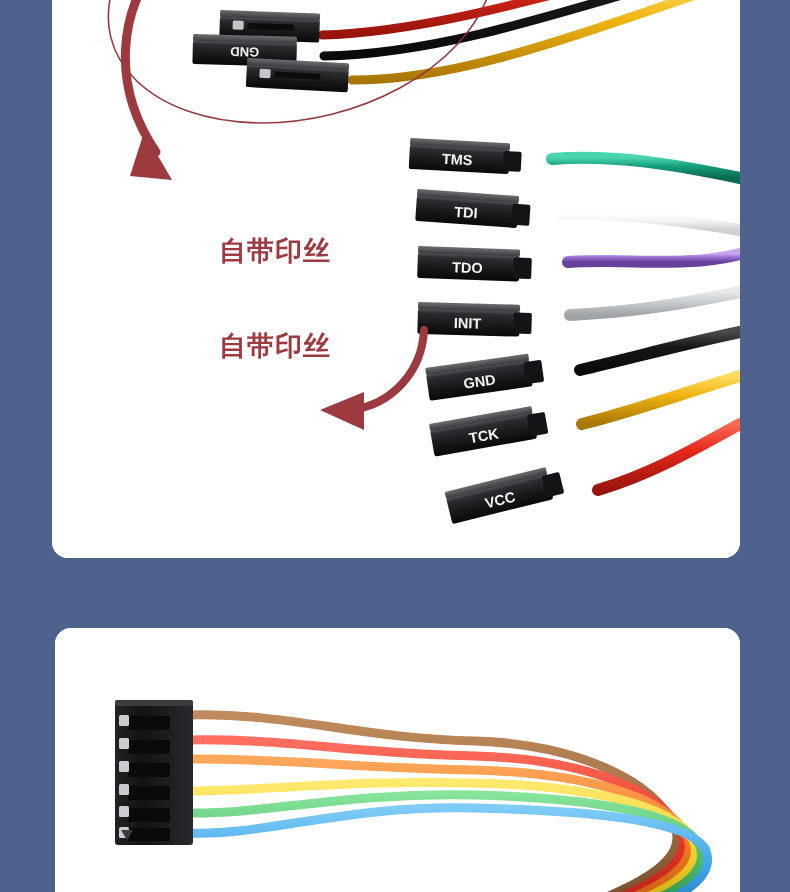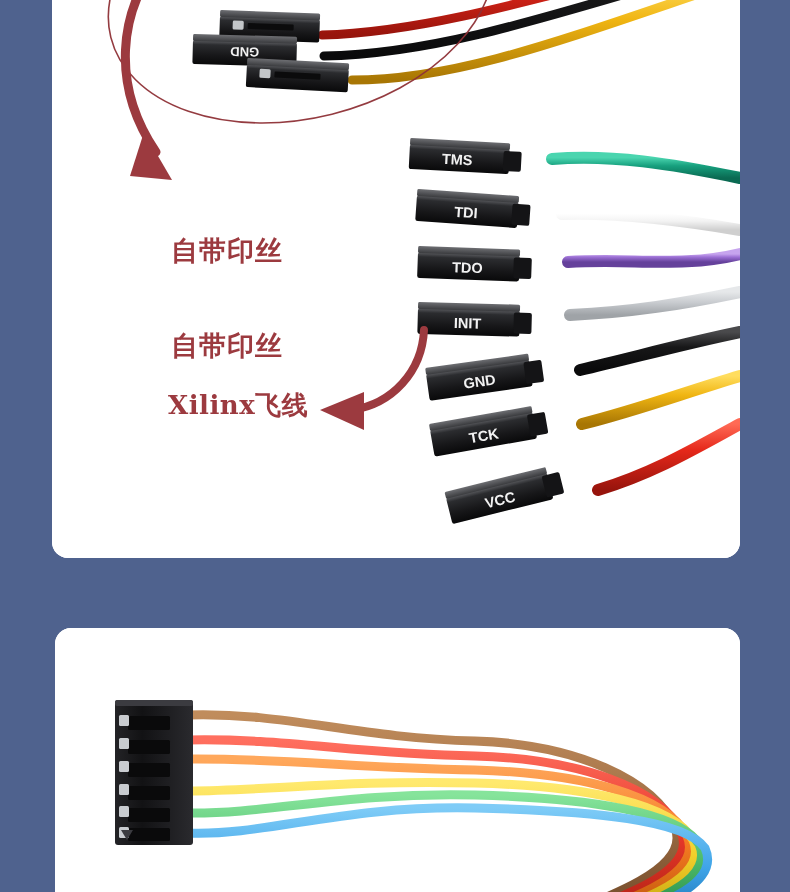--- a/index.html
+++ b/index.html
@@ -54,21 +54,21 @@
     line-height: 1.18;
   }
   #annot-feature {
     left: 171px;
     top: 171px;
     font-family: "DejaVu Serif", "Liberation Serif", serif;
     font-size: 27px;
     font-weight: 700;
     letter-spacing: 1px;
   }
-  #annot-feature .ln { display: block; }
+  #annot-feature .ln { display: block; margin-left: 48px; }
   #annot-xilinx {
     left: 168px;
     top: 390px;
     font-family: "DejaVu Serif", "Liberation Serif", serif;
     font-size: 26px;
     font-weight: 600;
     letter-spacing: 0.5px;
   }
 
   
@@ -267,21 +267,20 @@
       </g>
     </svg>
 
   </div>
 
   <div class="annot" id="annot-feature">
     <span class="ln">自带印丝</span>
     <span class="ln">自带印丝</span>
   </div>
 
-  <div class="annot" id="annot-xilinx">Xilinx飞线</div>
 
   <div class="card" id="card-bottom">
     <svg class="photo" viewBox="0 0 685 300" width="685" height="300">
       <defs>
         <linearGradient id="rBrown" x1="0" y1="0" x2="0" y2="1">
           <stop offset="0%" stop-color="#c08c5c"></stop>
             <stop offset="50%" stop-color="#9c6b42"></stop>
           <stop offset="100%" stop-color="#6a4526"></stop>
         </linearGradient>
         <linearGradient id="rRed" x1="0" y1="0" x2="0" y2="1">

